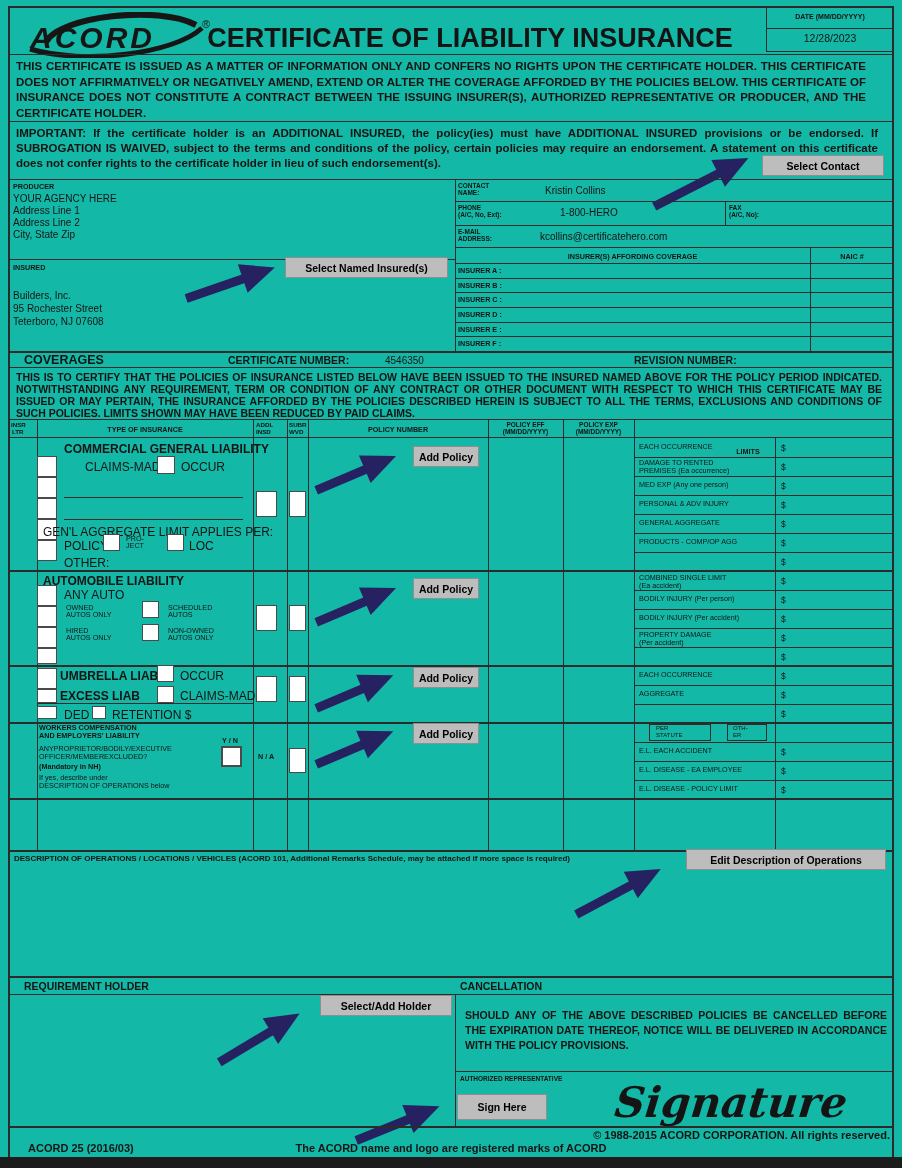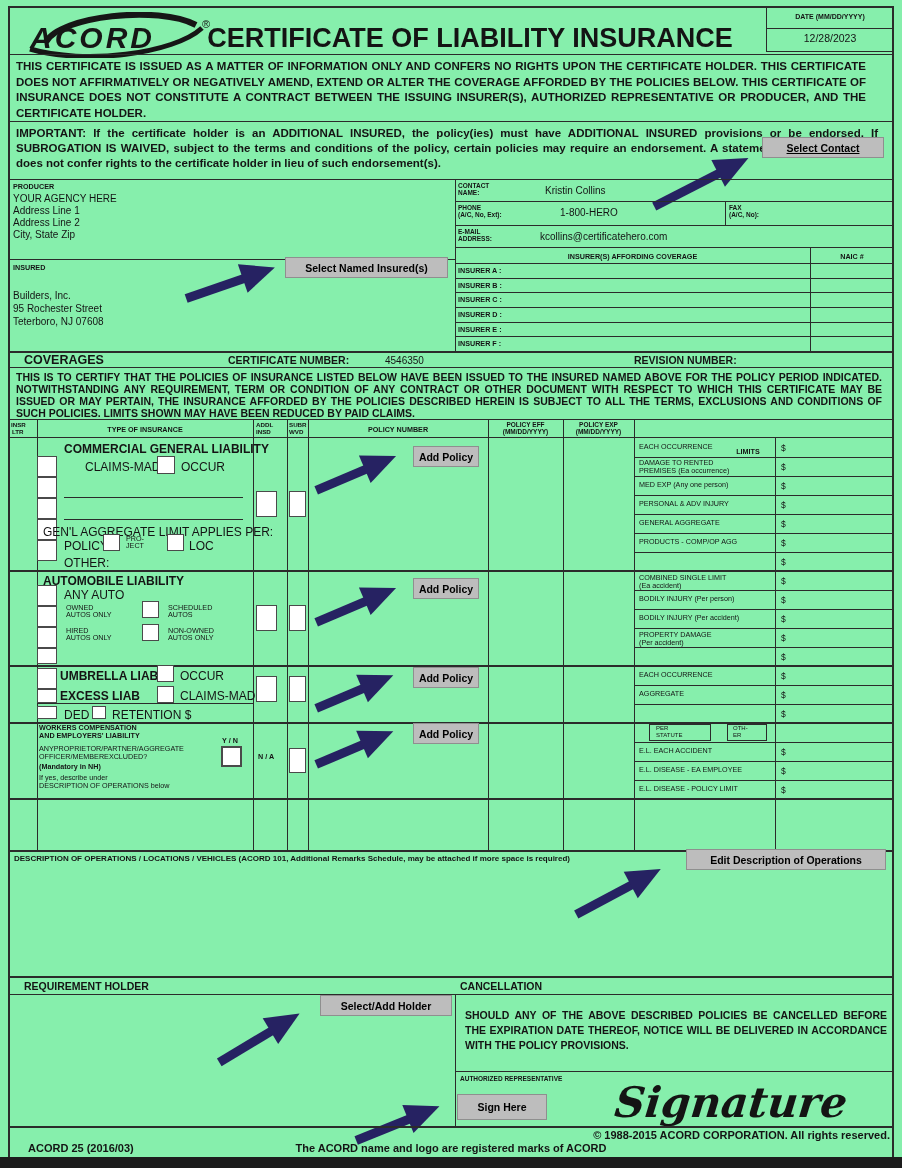--- a/index.html
+++ b/index.html
@@ -1,16 +1,16 @@
 <!DOCTYPE html>
 <html><head>
 <meta charset="utf-8">
 <style>
   html,body{margin:0;padding:0;background:#efefef;}
-  .canvas{position:relative;width:902px;height:1168px;background:#86efac;outline:1px solid #b0b0b0;
+  .canvas{position:relative;width:902px;height:1168px;background:#14b8a6;outline:1px solid #b0b0b0;
           font-family:"Liberation Sans",sans-serif;color:#141414;overflow:hidden;margin:0 auto;}
   .ln{position:absolute;background:#2b2b2b;height:1px;}
   .vln{position:absolute;background:#2b2b2b;width:1px;}
   .t{position:absolute;white-space:nowrap;line-height:1.05;}
   .b{font-weight:bold;}
   .jt{white-space:normal;text-align:justify;}
   .f6{font-size:6.5px;}
   .f7{font-size:7.2px;}
   .f75{font-size:12px;}
   .f8{font-size:8px;}
@@ -51,21 +51,21 @@
   <div class="ln" style="left:766px;top:28px;width:128px;"></div>
   <div class="ln" style="left:766px;top:51px;width:128px;"></div>
   <div class="t b ctr" style="left:766px;top:13px;width:128px;font-size:7px;">DATE (MM/DD/YYYY)</div>
   <div class="t ctr" style="left:766px;top:33px;width:128px;font-size:10.5px;">12/28/2023</div>
 
   <div class="ln" style="left:8px;top:54px;width:886px;"></div>
   <div class="t b jt" style="left:16px;top:59px;width:850px;font-size:11.5px;line-height:15.5px;">THIS CERTIFICATE IS ISSUED AS A MATTER OF INFORMATION ONLY AND CONFERS NO RIGHTS UPON THE CERTIFICATE HOLDER. THIS CERTIFICATE DOES NOT AFFIRMATIVELY OR NEGATIVELY AMEND, EXTEND OR ALTER THE COVERAGE AFFORDED BY THE POLICIES BELOW.  THIS CERTIFICATE OF INSURANCE DOES NOT CONSTITUTE A CONTRACT BETWEEN THE ISSUING INSURER(S), AUTHORIZED REPRESENTATIVE OR PRODUCER, AND THE CERTIFICATE HOLDER.</div>
   <div class="ln" style="left:8px;top:121px;width:886px;"></div>
 
   <div class="t b jt" style="left:16px;top:126px;width:862px;font-size:11.5px;line-height:15px;">IMPORTANT:  If the certificate holder is an ADDITIONAL INSURED, the policy(ies) must have ADDITIONAL INSURED provisions or be endorsed. If SUBROGATION IS WAIVED, subject to the terms and conditions of the policy, certain policies may require an endorsement.  A statement on this certificate does not confer rights to the certificate holder in lieu of such endorsement(s).</div>
-  <button class="btn" style="left:762px;top:137px;width:122px;height:21px;text-decoration:underline;">Select Contact</button>
+  <button class="btn" style="left:762px;top:155px;width:122px;height:21px;">Select Contact</button>
   <svg class="arr" style="left:648px;top:146px;" width="112" height="66">
     <g transform="translate(6,60) rotate(-27)">
         <rect x="0" y="-4" width="74" height="9"></rect>
         <polygon points="72,-15 72,15 106,0"></polygon>
       </g>
   </svg>
   <div class="ln" style="left:8px;top:179px;width:886px;"></div>
 
   <div class="vln" style="left:455px;top:179px;height:173px;"></div>
   <div class="t b f7" style="left:13px;top:183px;">PRODUCER</div>
@@ -275,21 +275,21 @@
   <div class="lim" style="top:690px;">AGGREGATE</div>
   <div class="dol" style="top:671px;">$</div>
   <div class="dol" style="top:690px;">$</div>
   <div class="dol" style="top:709px;">$</div>
   <div class="ln" style="left:634px;top:685px;width:260px;"></div>
   <div class="ln" style="left:634px;top:704px;width:260px;"></div>
 
   <div class="t b f7" style="left:39px;top:724px;">WORKERS COMPENSATION</div>
   <div class="t b f7" style="left:39px;top:732px;">AND EMPLOYERS' LIABILITY</div>
   <div class="t b f7" style="left:222px;top:737px;">Y / N</div>
-  <div class="t f7" style="left:39px;top:745px;">ANYPROPRIETOR/PARTNER/AGGREGATE</div>
+  <div class="t f7" style="left:39px;top:745px;">ANYPROPRIETOR/BODILY/EXECUTIVE</div>
   <div class="t f7" style="left:39px;top:753px;">OFFICER/MEMBEREXCLUDED?</div>
   <div class="cb" style="left:221px;top:746px;width:21px;height:21px;border-width:2px;"></div>
   <div class="t b f7" style="left:258px;top:753px;">N / A</div>
   <div class="t b f7" style="left:39px;top:763px;">(Mandatory in NH)</div>
   <div class="t f7" style="left:39px;top:774px;">If yes, describe under</div>
   <div class="t f7" style="left:39px;top:782px;">DESCRIPTION OF OPERATIONS below</div>
   <div class="cb" style="left:289px;top:748px;width:17px;height:25px;"></div>
   <button class="btn" style="left:413px;top:723px;width:66px;height:21px;">Add Policy</button>
   <svg class="arr" style="left:312px;top:720px;" width="96" height="50">
     <g transform="translate(4,44) rotate(-23)">

